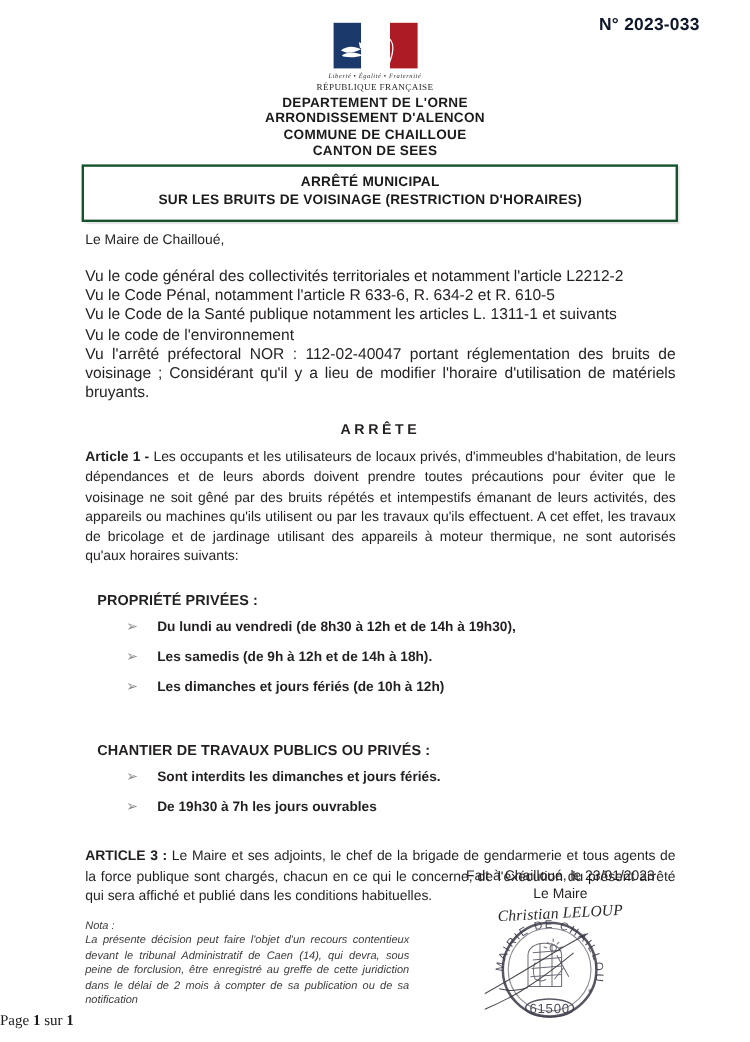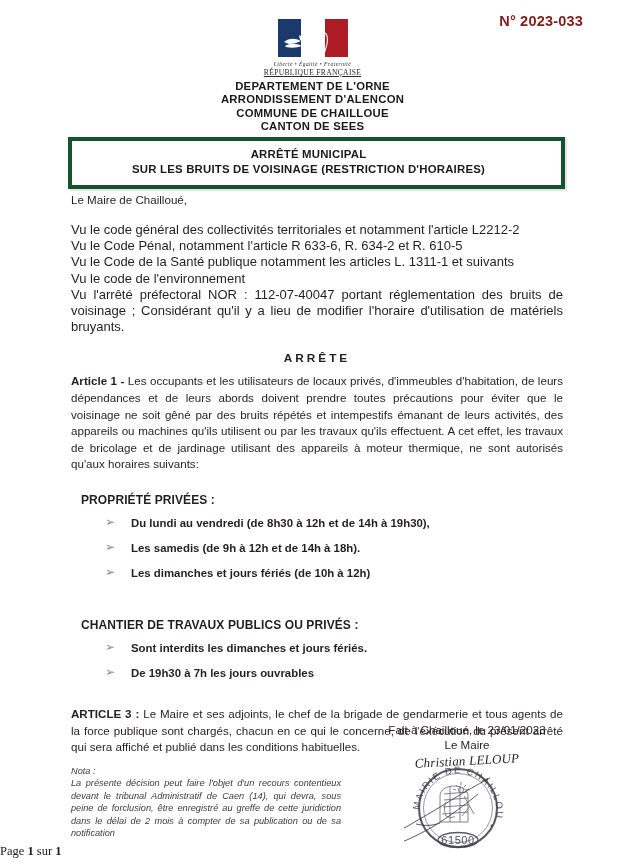--- a/index.html
+++ b/index.html
@@ -22,21 +22,21 @@
   }
 
   
   .doc-number {
     position: absolute;
     top: 13px;
     right: 42px;
     font-size: 14.5px;
     font-weight: bold;
     letter-spacing: 0.2px;
-    color: #7f1d1d;
+    color: #0f172a;
     white-space: nowrap;
   }
 
   .header-block {
     position: absolute;
     top: 18px;
     left: 0;
     width: 625px;
     text-align: center;
   }
@@ -55,41 +55,40 @@
     color: #2b2b2b;
     margin-top: 1px;
     font-style: italic;
   }
   .rep-fr {
     font-family: "Liberation Serif", serif;
     font-size: 7.6px;
     letter-spacing: 0.3px;
     color: #2b2b2b;
     margin-top: 1px;
-    text-decoration: underline;
   }
   .admin-lines {
     margin-top: 3px;
   }
   .admin-lines div {
     font-size: 11.3px;
     font-weight: bold;
     letter-spacing: 0.25px;
     line-height: 13.4px;
     color: #1a1a1a;
   }
 
   
   .title-box {
     position: absolute;
     left: 68px;
     top: 137px;
     width: 497px;
     box-sizing: border-box;
-    border: 4px solid #14532d;
+    border: 2px solid #14532d;
     background: #ffffff;
     box-shadow: 2px 2px 1px rgba(0,0,0,0.10);
     padding: 6px 20px 8px 4px;
     text-align: center;
   }
   .title-box div {
     font-size: 11.4px;
     font-weight: bold;
     line-height: 15px;
     letter-spacing: 0.2px;
@@ -281,21 +280,21 @@
 
   <div class="body-area">
 
     <p class="lead">Le Maire de Chailloué,</p>
 
     <div class="vu-list">
       <div>Vu le code général des collectivités territoriales et notamment l'article L2212-2</div>
       <div>Vu le Code Pénal, notamment l'article R 633-6, R. 634-2 et R. 610-5</div>
       <div>Vu le Code de la Santé publique notamment les articles L. 1311-1 et suivants</div>
       <div>Vu le code de l'environnement</div>
-      <div class="vu-just">Vu l'arrêté préfectoral NOR : 112-07-40047 portant réglementation des bruits de voisinage ; Considérant qu'il y a lieu de modifier l'horaire d'utilisation de matériels bruyants.</div>
+      <div class="vu-just">Vu l'arrêté préfectoral NOR : 112-02-40047 portant réglementation des bruits de voisinage ; Considérant qu'il y a lieu de modifier l'horaire d'utilisation de matériels bruyants.</div>
     </div>
 
     <div class="arrete-heading">ARRÊTE</div>
 
     <p class="article-para"><b>Article 1 - </b><span>Les occupants et les utilisateurs de locaux privés, d'immeubles d'habitation, de leurs dépendances et de leurs abords doivent prendre toutes précautions pour éviter que le voisinage ne soit gêné par des bruits répétés et intempestifs émanant de leurs activités, des appareils ou machines qu'ils utilisent ou par les travaux qu'ils effectuent. A cet effet, les travaux de bricolage et de jardinage utilisant des appareils à moteur thermique, ne sont autorisés qu'aux horaires suivants:</span></p>
 
     <div class="section-head">PROPRIÉTÉ PRIVÉES :</div>
     <ul class="arrow-list">
       <li><span class="arrow">➢</span><span>Du lundi au vendredi (de 8h30 à 12h et de 14h à 19h30),</span></li>
       <li><span class="arrow">➢</span><span>Les samedis (de 9h à 12h et de 14h à 18h).</span></li>

